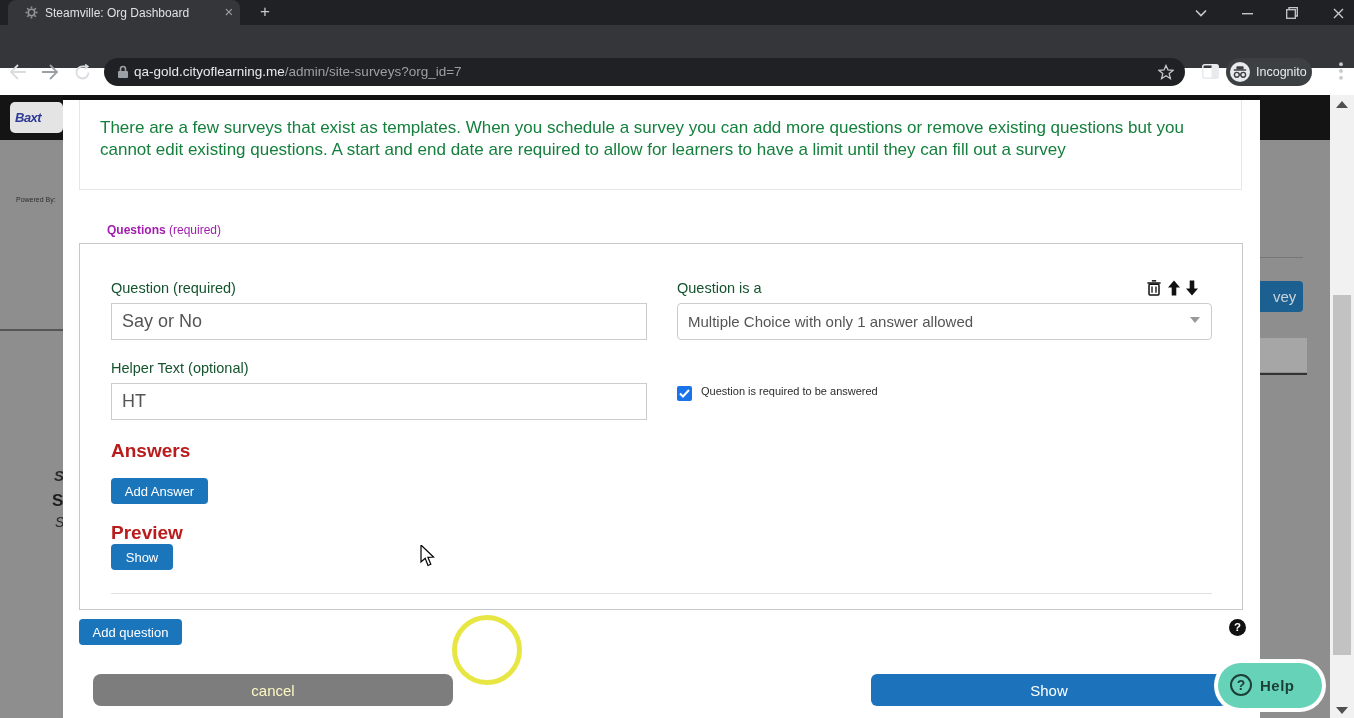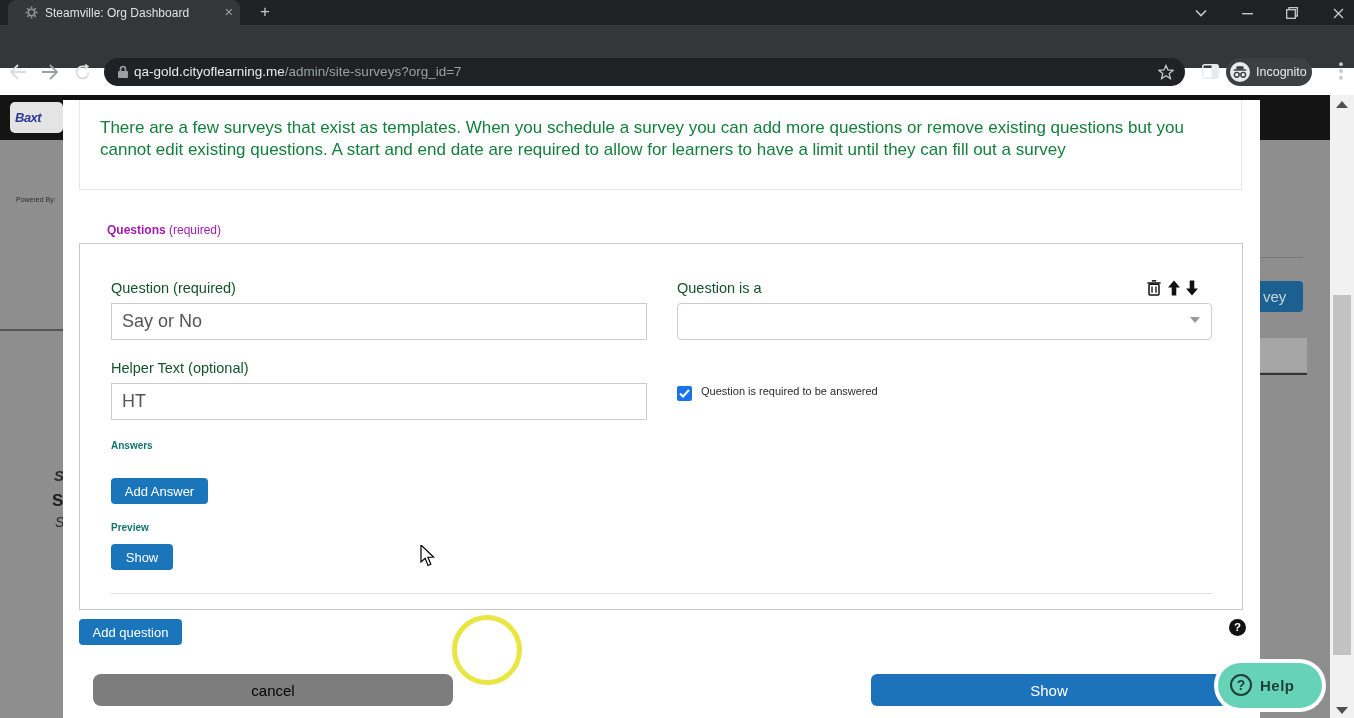--- a/index.html
+++ b/index.html
@@ -29,21 +29,21 @@
   .pagearea { position:absolute; left:0; top:95px; width:1354px; height:623px; background:#8e8e8e; }
   .hdr-band-top { position:absolute; left:0; top:0; width:1354px; height:5px; background:#101010; }
   .hdr-left { position:absolute; left:0; top:0; width:63px; height:45px; background:#141414; }
   .hdr-right { position:absolute; left:1260px; top:0; width:70px; height:45px; background:#141414; }
   .logo-chip { position:absolute; left:10px; top:7px; width:53px; height:31px; background:#e4e4e4; border-radius:5px; overflow:hidden; }
   .logo-text { font-style:italic; font-weight:bold; font-size:13px; color:#2d3a96; line-height:31px; padding-left:5px; letter-spacing:-0.5px; }
   .powered-by { position:absolute; left:16px; top:101px; font-size:7px; color:#2e2e2e; }
   .left-hline { position:absolute; left:0; top:234px; width:63px; height:2px; background:#555; }
   .frag { position:absolute; color:#2b2b2b; white-space:nowrap; }
   .r-hline1 { position:absolute; left:1260px; top:162px; width:43px; height:1px; background:#777; }
-  .vey-btn { position:absolute; left:1260px; top:186px; width:43px; height:31px; background:#1c6092; border-radius:0 4px 4px 0; color:#c9d4da; font-size:15px; line-height:31px; padding-left:3px; }
+  .vey-btn { position:absolute; left:1260px; top:186px; width:43px; height:31px; background:#1c6092; border-radius:0 4px 4px 0; color:#c9d4da; font-size:15px; line-height:31px; padding-left:13px; }
   .r-panel { position:absolute; left:1260px; top:243px; width:47px; height:34px; background:#a6a6a6; }
   .r-hline2 { position:absolute; left:1260px; top:278px; width:47px; height:2px; background:#333; }
 
   
   .scrollbar { position:absolute; left:1330px; top:95px; width:24px; height:623px; background:#f1f1f1; }
   .sb-thumb { position:absolute; left:3px; top:200px; width:18px; height:360px; background:#c2c2c2; }
   .sb-up { position:absolute; left:6px; top:6px; width:0; height:0; border-left:6px solid transparent; border-right:6px solid transparent; border-bottom:7px solid #505050; }
   .sb-down { position:absolute; left:6px; bottom:4px; width:0; height:0; border-left:6px solid transparent; border-right:6px solid transparent; border-top:7px solid #505050; }
 
   
@@ -54,25 +54,25 @@
   .q-heading b { font-weight:bold; }
   .q-container { position:absolute; left:16px; top:143px; width:1164px; height:367px; border:1px solid #c8c8c8; background:#fff; }
   .flabel { position:absolute; font-size:14.5px; color:#14532d; }
   .tinput { position:absolute; width:536px; height:37px; border:1px solid #ccc; border-radius:0; font-size:18px; color:#555; padding:0 10px; font-family:inherit; background:#fff; outline:none; }
   .selectbox { position:absolute; left:597px; top:59px; width:535px; height:37px; border:1px solid #ccc; border-radius:4px; background:#fff; }
   .select-value { position:absolute; left:10px; top:0; height:35px; line-height:35px; font-size:15px; color:#555; white-space:nowrap; }
   .select-caret { position:absolute; right:11px; top:13px; width:0; height:0; border-left:5px solid transparent; border-right:5px solid transparent; border-top:6px solid #999; }
   .rowicon { position:absolute; top:36px; width:16px; height:16px; }
   .checkbox { position:absolute; left:597px; top:142px; width:15px; height:15px; background:#1a73e8; border-radius:2px; }
   .chk-label { position:absolute; left:621px; top:141px; font-size:11px; color:#2b2b2b; }
-  .subhead { position:absolute; font-size:10px; font-weight:bold; color:#0f766e; }
+  .subhead { position:absolute; font-size:19px; font-weight:bold; color:#b91c1c; }
   .bluebtn { position:absolute; background:#1b75bb; color:#fff; border:none; border-radius:4px; font-size:13px; font-family:inherit; cursor:pointer; }
   .divider { position:absolute; left:31px; top:349px; width:1101px; height:1px; background:#e0e0e0; }
   .help-circle { position:absolute; left:1166px; top:519px; width:17px; height:17px; background:#111; color:#fff; border-radius:50%; font-size:11.5px; font-weight:bold; text-align:center; line-height:17px; }
-  .cancel-btn { position:absolute; left:30px; top:574px; width:360px; height:32px; background:#7d7d7d; color:#000000; border:none; border-radius:8px; font-size:15px; font-family:inherit; cursor:pointer; }
+  .cancel-btn { position:absolute; left:30px; top:574px; width:360px; height:32px; background:#7d7d7d; color:#fef9c3; border:none; border-radius:8px; font-size:15px; font-family:inherit; cursor:pointer; }
   .save-btn { position:absolute; left:808px; top:574px; width:356px; height:32px; background:#1d73bb; color:#fff; border:none; border-radius:6px; font-size:15px; font-family:inherit; cursor:pointer; }
 
   
   .click-ring { position:absolute; left:389px; top:515px; width:70px; height:70px; border:5px solid #e5e433; border-radius:50%; opacity:0.92; }
   .cursor { position:absolute; left:420px; top:545px; }
 
   
   .help-pill { position:absolute; left:1218px; top:663px; width:104px; height:45px; background:#66d3b8; border-radius:23px; box-shadow:0 0 0 4px #fff; }
   .help-q { position:absolute; left:12px; top:11px; width:22px; height:22px; border:2px solid #1c3f38; border-radius:50%; color:#1c3f38; font-weight:bold; font-size:14px; text-align:center; line-height:19px; }
   .help-label { position:absolute; left:42px; top:0; height:45px; line-height:45px; font-weight:bold; font-size:15px; color:#1c3f38; letter-spacing:0.5px; }
@@ -227,20 +227,21 @@
         <line x1="9.6" y1="7" x2="9.6" y2="13.5" stroke="#111" stroke-width="1.4"></line>
       </svg>
       <svg class="rowicon" style="left:1086px" width="14" height="16" viewBox="0 0 14 16">
         <path d="M7 0.5 L13 7.5 L9.3 7.5 L9.3 15.5 L4.7 15.5 L4.7 7.5 L1 7.5 Z" fill="#111"></path>
       </svg>
       <svg class="rowicon" style="left:1104px" width="14" height="16" viewBox="0 0 14 16">
         <path d="M7 15.5 L13 8.5 L9.3 8.5 L9.3 0.5 L4.7 0.5 L4.7 8.5 L1 8.5 Z" fill="#111"></path>
       </svg>
 
       <div class="selectbox">
+        <span class="select-value">Multiple Choice with only 1 answer allowed</span>
         <span class="select-caret"></span>
       </div>
 
       <span class="flabel" style="left:31px; top:116px">Helper Text (optional)</span>
       <input class="tinput" style="left: 31px; top: 139px;" value="HT">
 
       <div class="checkbox">
         <svg style="position:absolute;left:2px;top:3px" width="11" height="9" viewBox="0 0 11 9">
           <polyline points="1,4.5 4,7.5 10,1" fill="none" stroke="#fff" stroke-width="2"></polyline>
         </svg>

